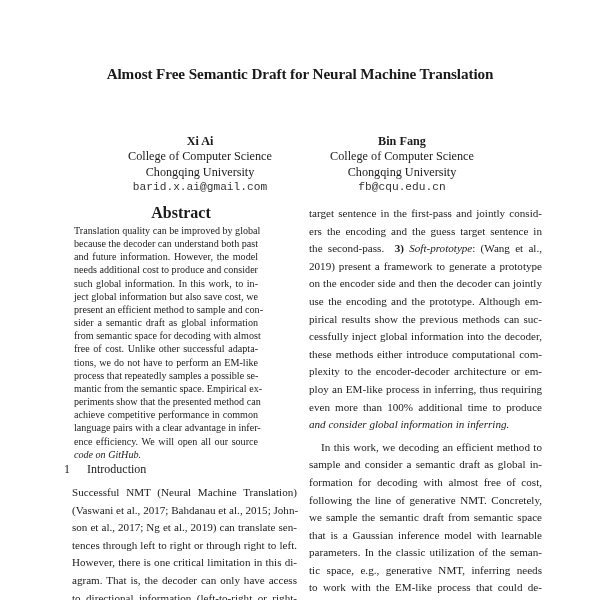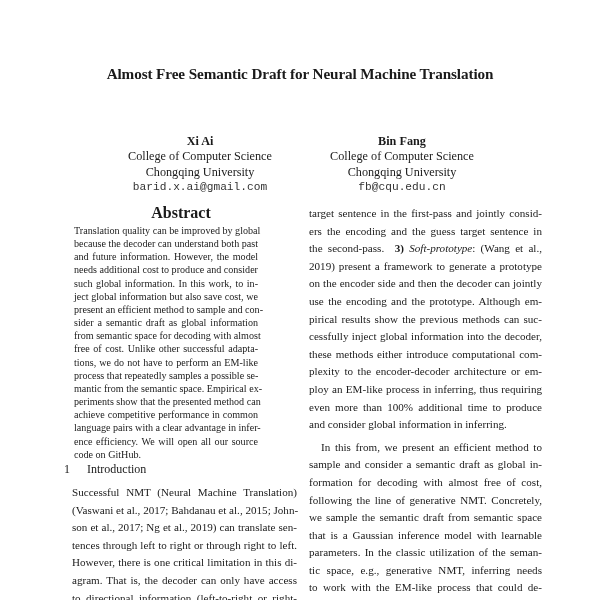--- a/index.html
+++ b/index.html
@@ -7,21 +7,21 @@
   .page { position:absolute; left:0; top:0; width:600px; height:600px; background:#fff; overflow:hidden; }
   .title { position:absolute; left:0; width:600px; top:65px; text-align:center; font-weight:bold; font-size:15.2px; letter-spacing:-0.1px; }
   .author { position:absolute; top:106px; width:200px; text-align:center; font-size:12.2px; line-height:15.3px; }
   .author.a1 { left:100px; }
   .author.a2 { left:302px;text-align:center; }
   .author .name { font-weight:bold;margin-top:28px; }
   .author .email { font-family:Liberation Mono, monospace; font-size:11.2px; color:#333; }
   .abs-head { position:absolute; top:204px; left:89px; width:184px; text-align:center; font-weight:bold; font-size:16px; }
   .abstract { position:absolute; top:224px; left:74px; width:184px; font-size:10.1px; line-height:13.15px; text-align:justify; hyphens:manual; }
   .abstract .ln, .col .ln { display:block; text-align:justify; text-align-last:justify; white-space:nowrap; overflow:visible; }
-  .abstract .ln.last, .col .ln.last { text-align-last:left; }
+  .abstract .ln.last, .col .ln.last { text-align-last:left;font-style:italic; }
   .sec-head { position:absolute; top:462px; left:64px; font-weight:normal; font-size:12px; }
   .sec-head .num { display:inline-block; width:20px; }
   .col { position:absolute; font-size:11.1px; line-height:17.6px; }
   .col.left { top:484px; left:72px; width:225px; }
   .col.right { top:205px; left:309px; width:233px; }
   .col .indent { padding-left:12px; }
   .para-gap { height:5px; }
   .b { font-weight:bold; }
   .i { font-style:italic;margin-top:35px; }
 </style>
@@ -93,21 +93,21 @@
     <span class="ln">on the encoder side and then the decoder can jointly</span>
     <span class="ln">use the encoding and the prototype. Although em-</span>
     <span class="ln">pirical results show the previous methods can suc-</span>
     <span class="ln">cessfully inject global information into the decoder,</span>
     <span class="ln">these methods either introduce computational com-</span>
     <span class="ln">plexity to the encoder-decoder architecture or em-</span>
     <span class="ln">ploy an EM-like process in inferring, thus requiring</span>
     <span class="ln">even more than 100% additional time to produce</span>
     <span class="ln last">and consider global information in inferring.</span>
     <div class="para-gap"></div>
-    <span class="ln indent">In this from, we present an efficient method to</span>
+    <span class="ln indent">In this work, we decoding an efficient method to</span>
     <span class="ln">sample and consider a semantic draft as global in-</span>
     <span class="ln">formation for decoding with almost free of cost,</span>
     <span class="ln">following the line of generative NMT. Concretely,</span>
     <span class="ln">we sample the semantic draft from semantic space</span>
     <span class="ln">that is a Gaussian inference model with learnable</span>
     <span class="ln">parameters. In the classic utilization of the seman-</span>
     <span class="ln">tic space, e.g., generative NMT, inferring needs</span>
     <span class="ln">to work with the EM-like process that could de-</span>
     <span class="ln">grade the inference efficiency significantly.  To</span>
 

